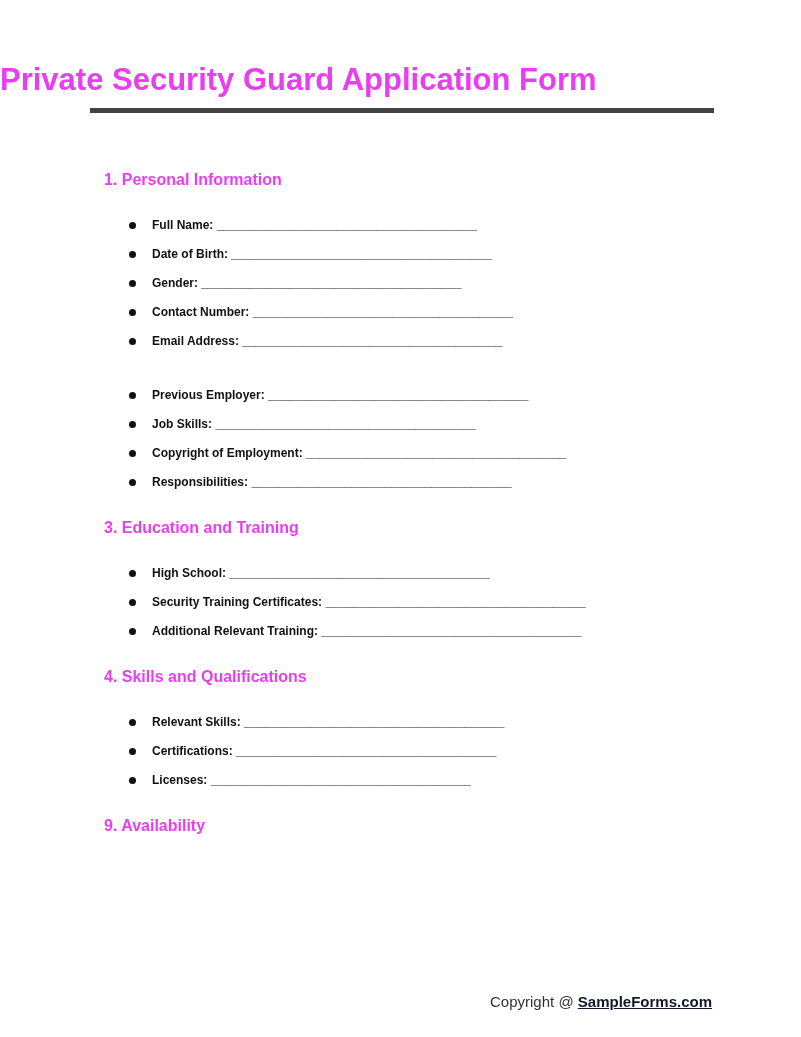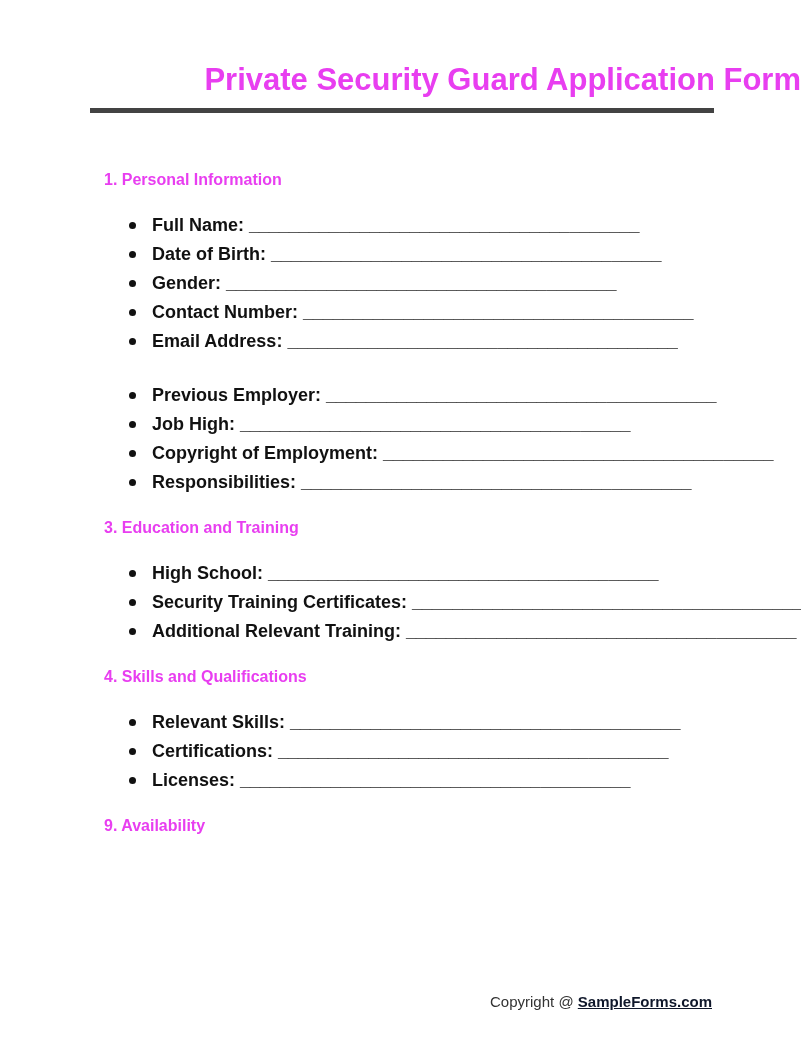--- a/index.html
+++ b/index.html
@@ -1,26 +1,26 @@
 <!DOCTYPE html>
 <html><head>
 <meta charset="utf-8">
 <style>
   html, body { margin: 0; padding: 0; background: #ffffff; }
   body { width: 801px; height: 1037px; position: relative; overflow: hidden; font-family: "Liberation Sans", sans-serif; }
   .title {
-    position: absolute; left: 0; width: 801px; top: 62px; text-align: right;
+    position: absolute; left: 0; width: 801px; top: 62px; text-align: left;
     font-size: 31px; font-weight: bold; color: #e83ef0; letter-spacing: 0px;
   }
   .rule { position: absolute; left: 90px; top: 108px; width: 624px; height: 5px; background: #434343; }
   .content { position: absolute; left: 104px; top: 170px; width: 640px; }
   .section-heading { font-size: 16px; font-weight: bold; color: #e83ef0; margin: 0; height: 20px; line-height: 20px; }
   .section { margin-bottom: 17px; }
   ul.items { list-style: none; margin: 25px 0 0 0; padding: 0; }
-  ul.items li { position: relative; height: 29px; line-height: 20px; font-size: 18px; font-weight: bold; color: #111; padding-left: 48px; white-space: nowrap; }
+  ul.items li { position: relative; height: 29px; line-height: 20px; font-size: 12px; font-weight: bold; color: #111; padding-left: 48px; white-space: nowrap; }
   .bullet { position: absolute; left: 25px; top: 7px; width: 7px; height: 7px; border-radius: 50%; background: #111; }
   .blank { display: inline-block; }
   .footer { position: absolute; right: 89px; top: 993px; font-size: 15px; color: #333; }
   .footer a { color: #0f172a; font-weight: bold; text-decoration: underline; }
 </style>
 </head>
 <body>
 
 <div class="title">Private Security Guard Application Form</div>
 <div class="rule"></div>
@@ -34,21 +34,21 @@
       <li><span class="bullet"></span><span>Date of Birth:</span> <span class="blank">_______________________________________</span></li>
       <li><span class="bullet"></span><span>Gender:</span> <span class="blank">_______________________________________</span></li>
       <li><span class="bullet"></span><span>Contact Number:</span> <span class="blank">_______________________________________</span></li>
       <li><span class="bullet"></span><span>Email Address:</span> <span class="blank">_______________________________________</span></li>
     </ul>
   </div>
 
   <div class="section">
     <ul class="items">
       <li><span class="bullet"></span><span>Previous Employer:</span> <span class="blank">_______________________________________</span></li>
-      <li><span class="bullet"></span><span>Job High:</span> <span class="blank">_______________________________________</span></li>
+      <li><span class="bullet"></span><span>Job Skills:</span> <span class="blank">_______________________________________</span></li>
       <li><span class="bullet"></span><span>Copyright of Employment:</span> <span class="blank">_______________________________________</span></li>
       <li><span class="bullet"></span><span>Responsibilities:</span> <span class="blank">_______________________________________</span></li>
     </ul>
   </div>
 
   <div class="section">
     <h2 class="section-heading">3. Education and Training</h2>
     <ul class="items">
       <li><span class="bullet"></span><span>High School:</span> <span class="blank">_______________________________________</span></li>
       <li><span class="bullet"></span><span>Security Training Certificates:</span> <span class="blank">_______________________________________</span></li>

